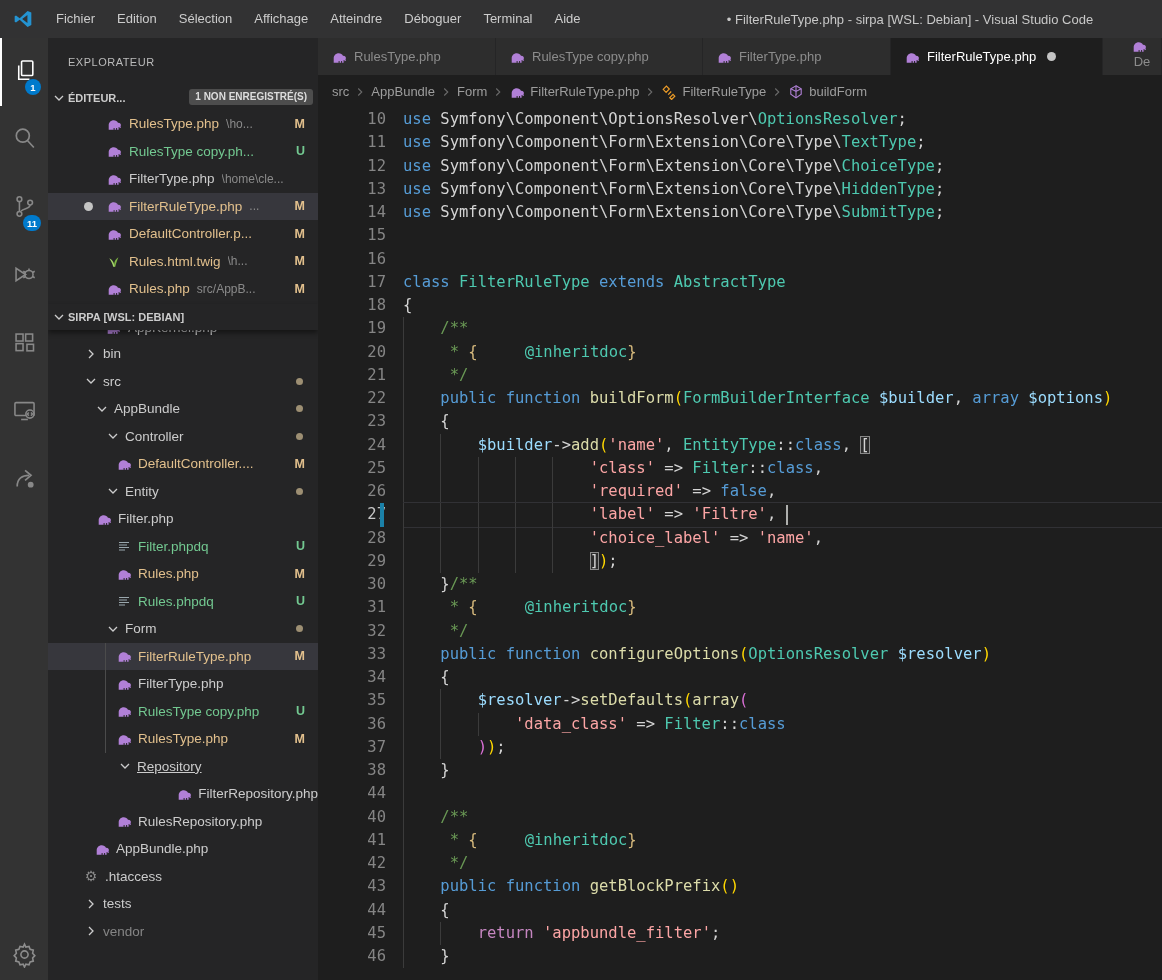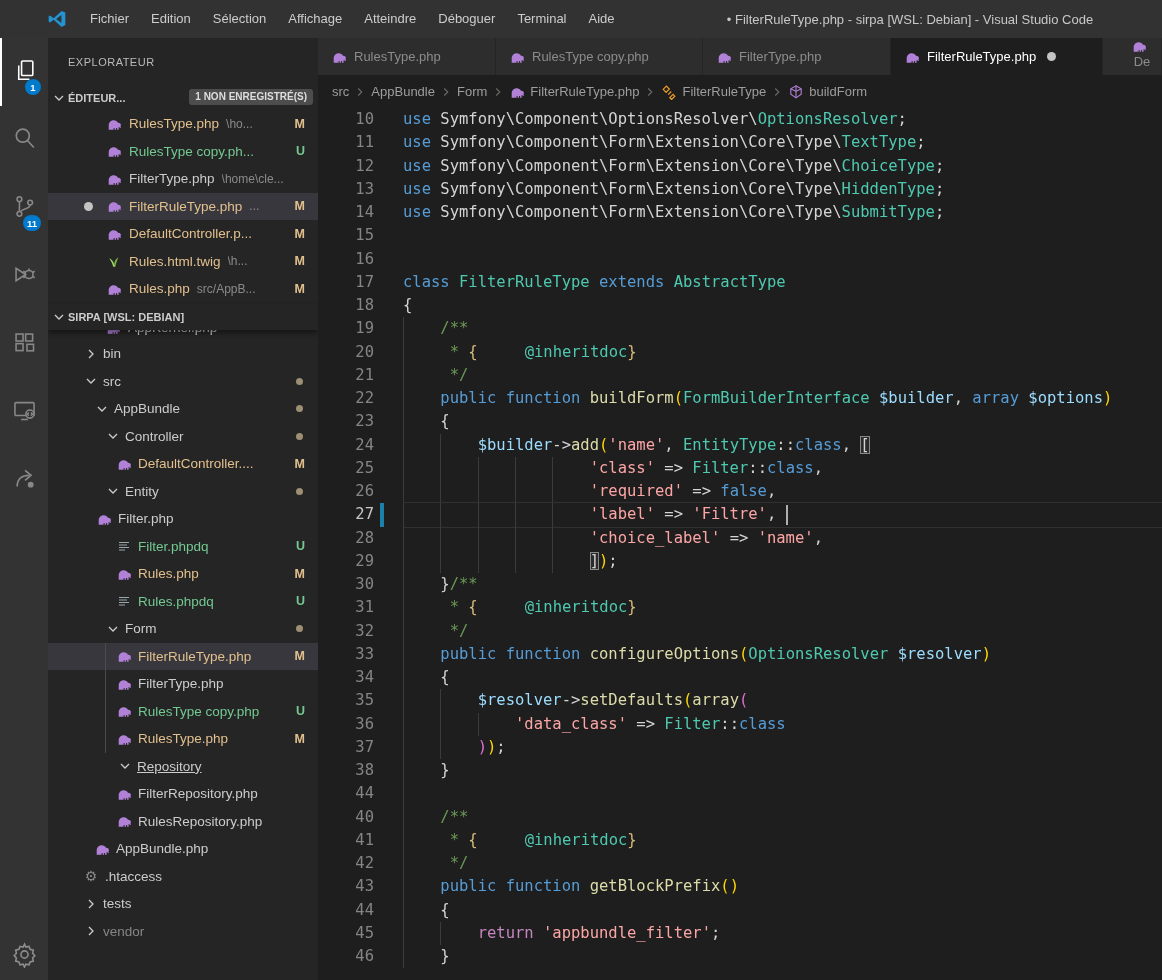--- a/index.html
+++ b/index.html
@@ -1,21 +1,21 @@
 <!DOCTYPE html>
 <html><head>
 <meta charset="utf-8">
 <style>
   * { box-sizing: border-box; margin: 0; padding: 0; }
   html,body { width:1162px; height:980px; overflow:hidden; background:#1e1e1e;
     font-family:"Liberation Sans", sans-serif; }
 
   
   .titlebar { position:absolute; left:0; top:0; width:1162px; height:38px;
-    background:#323233; color:#cccccc; display:flex; align-items:center; z-index:50;padding-left:34px; }
+    background:#323233; color:#cccccc; display:flex; align-items:center; z-index:50; }
   .logo { width:20px; height:20px; margin-left:13px; flex:none; }
   .menus { display:flex; margin-left:12px; }
   .menu-item { padding:0 11px; font-size:13px; line-height:38px; cursor:default; }
   .window-title { position:absolute; left:660px; right:2px; text-align:center;
     font-size:13px; color:#c8c8c8; white-space:nowrap; overflow:hidden; }
 
   
   .activitybar { position:absolute; left:0; top:38px; width:48px; height:942px;
     background:#333333; z-index:40; }
   .ab-item { width:48px; height:68px; display:flex; align-items:center; justify-content:center;
@@ -82,21 +82,21 @@
     font-size:13px; color:#9d9d9d; white-space:nowrap; }
   .bc-item { display:flex; align-items:center; }
   .bc-item .icon16 { margin-right:5px; }
   .bc-sep { width:14px; height:14px; margin:0 4px; color:#6a6a6a; flex:none; }
 
   .code { position:absolute; left:0; right:0; top:70px; bottom:0; overflow:hidden; }
   .code-line { height:23.26px; display:flex; position:relative; }
   .gutter { width:85px; flex:none; position:relative;
     font-family:"DejaVu Sans Mono", monospace; font-size:15.5px; line-height:23.26px;
     color:#858585; }
-  .ln { position:absolute; right:29px; top:0; }
+  .ln { position:absolute; right:17px; top:0; }
   .gmod { position:absolute; left:62px; top:0; bottom:0; width:4px; background:#1b81a8; }
   .ltext { position:relative; flex:1; font-family:"DejaVu Sans Mono", monospace;
     font-size:15.5px; line-height:23.26px; white-space:pre; color:#d4d4d4; }
   .iguide { position:absolute; top:0; bottom:0; width:1px; background:#3b3b3b; }
   .cursor-caret { position:absolute; top:2px; bottom:2px; width:2px; background:#aeafad; }
   .code-line.cur::before { content:""; position:absolute; left:85px; right:0; top:-1px;
     bottom:-1px; border-top:1px solid #313135; border-bottom:1px solid #313135;
     pointer-events:none; }
   .code-line.cur .ln { color:#c6c6c6; }
 
@@ -391,21 +391,21 @@
           </svg></div>
         <span class="label lbl-mod">RulesType.php</span>
         <span class="status-letter lbl-mod">M</span>
       </div>
       <div class="row tree-row folder" style="padding-left: 69px; text-decoration: underline;">
         <div style="display: contents;"><svg class="chev" viewBox="0 0 16 16" fill="none" stroke="currentColor" stroke-width="1.3">
             <path d="M4 6l4 4 4-4"></path>
           </svg></div>
         <span class="label">Repository</span>
       </div>
-      <div class="row tree-row file" style="padding-left: 68px;">
+      <div class="row tree-row file" style="padding-left: 68px; justify-content: flex-end;">
         <div style="display: contents;"><svg class="icon16" viewBox="0 0 16 16" style="color:#b180d7">
             <path fill="currentColor" d="M2.7 12.8V9.2c0-2.8 2.2-5 5-5 1.9 0 3.6 1.1 4.4 2.7.2 0 .3-.1.5-.1 1.3 0 2.3 1 2.3 2.3 0 .5-.2 1-.4 1.4l.5 1.1-1.2.6-.5-1.1-.7-.1v2.8h-1.5v-1.9h-1v1.9H8.6v-1.9h-1v1.9H2.7z"></path>
           </svg></div>
         <span class="label">FilterRepository.php</span>
       </div>
       <div class="row tree-row file" style="padding-left: 68px;">
         <div style="display: contents;"><svg class="icon16" viewBox="0 0 16 16" style="color:#b180d7">
             <path fill="currentColor" d="M2.7 12.8V9.2c0-2.8 2.2-5 5-5 1.9 0 3.6 1.1 4.4 2.7.2 0 .3-.1.5-.1 1.3 0 2.3 1 2.3 2.3 0 .5-.2 1-.4 1.4l.5 1.1-1.2.6-.5-1.1-.7-.1v2.8h-1.5v-1.9h-1v1.9H8.6v-1.9h-1v1.9H2.7z"></path>
           </svg></div>
         <span class="label">RulesRepository.php</span>

